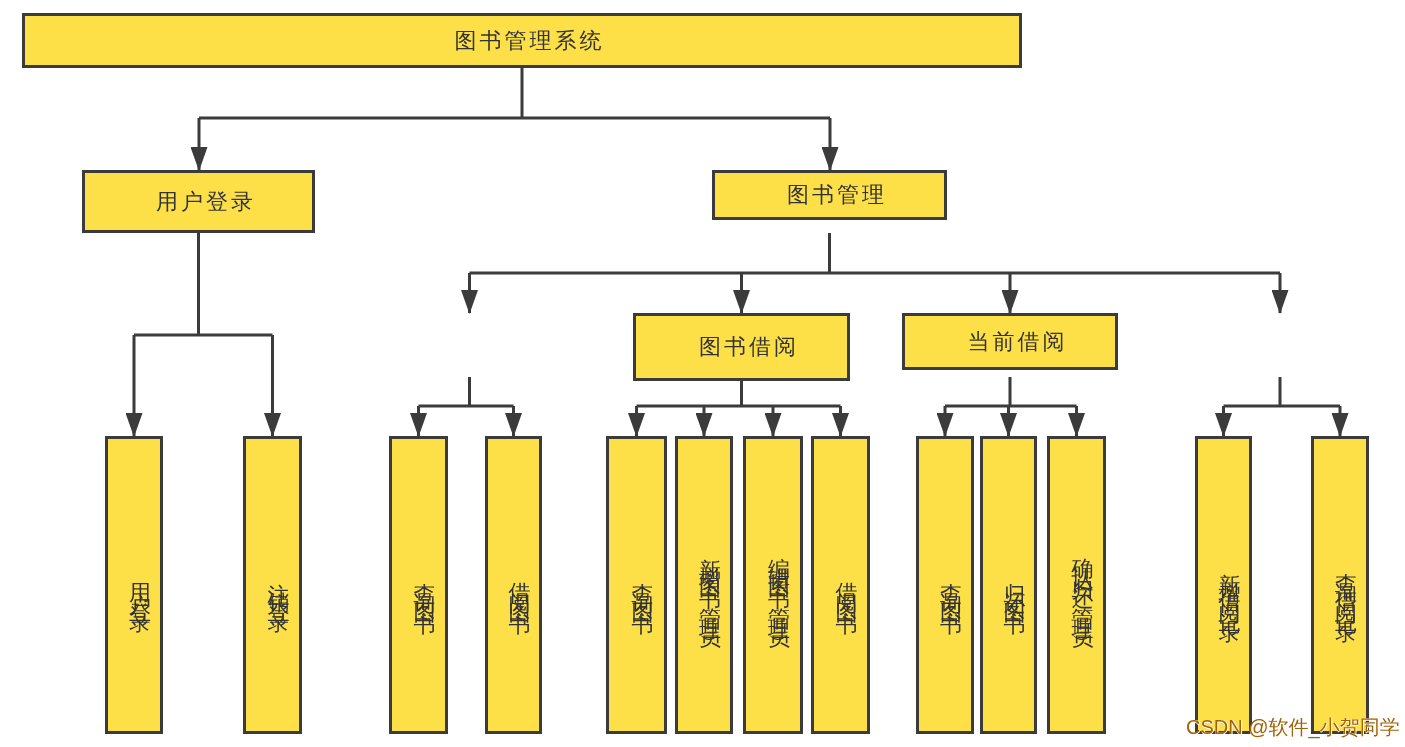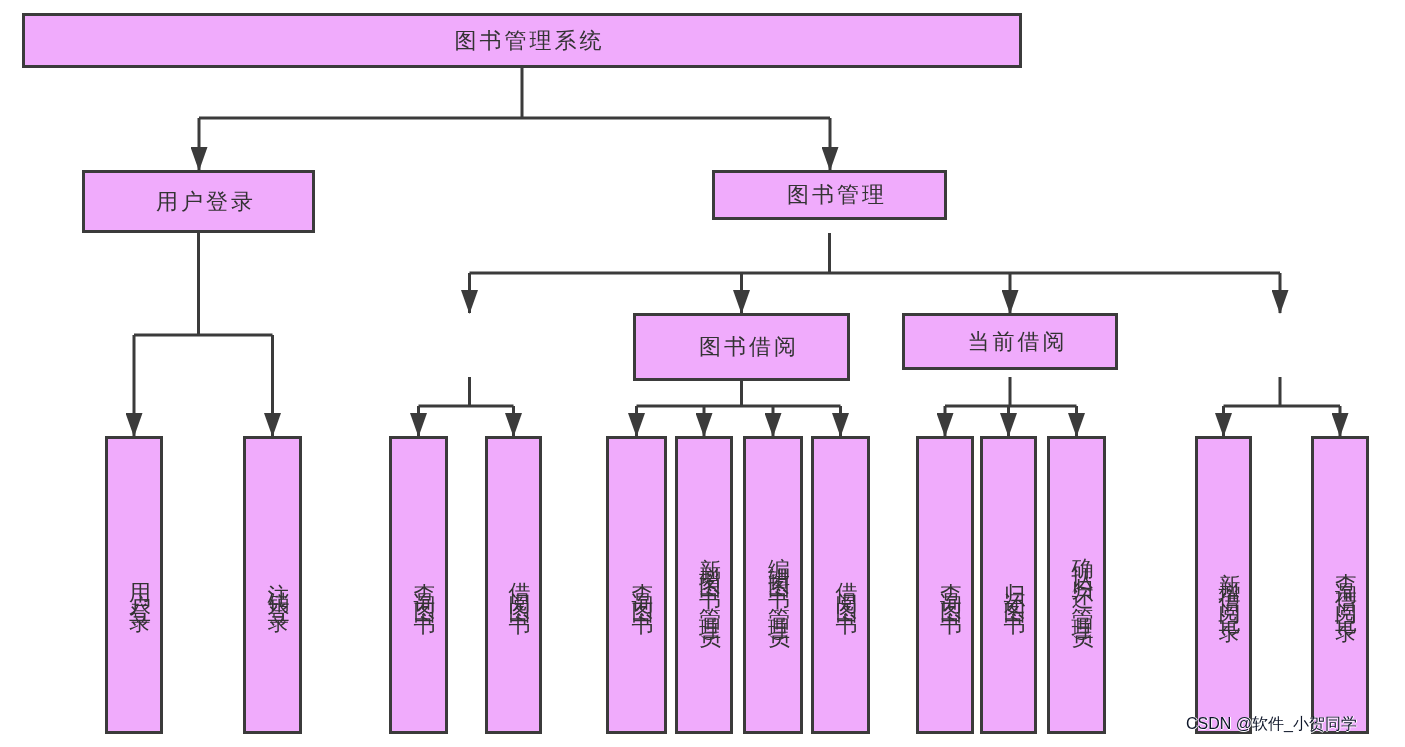--- a/index.html
+++ b/index.html
@@ -16,21 +16,21 @@
   }
   svg.connectors {
     position: absolute;
     left: 0; top: 0;
     width: 1405px; height: 747px;
     pointer-events: none;
   }
   .node {
     position: absolute;
     box-sizing: border-box;
-    background: #f0abfc;
+    background: #fde047;
     border: 3px solid #3b3b3b;
     display: flex;
     align-items: center;
     justify-content: center;
     color: #333333;
     padding-left: 12px;
   }
   .node.h span {
     font-size: 22px;
     letter-spacing: 3px;
@@ -42,22 +42,22 @@
     text-orientation: mixed;
     font-size: 22px;
     line-height: 1;
     letter-spacing: 10px;
     white-space: nowrap;
   }
   .watermark {
     position: absolute;
     left: 1186px;
     top: 714px;
-    font-size: 16px;
-    color: #0f172a;
+    font-size: 20px;
+    color: #a16207;
     white-space: nowrap;
     text-shadow: 0 1px 0 #ffffff, 1px 0 0 #ffffff;
     z-index: 5;
   }
 </style>
 </head>
 <body>
 
 <div class="canvas">
 

